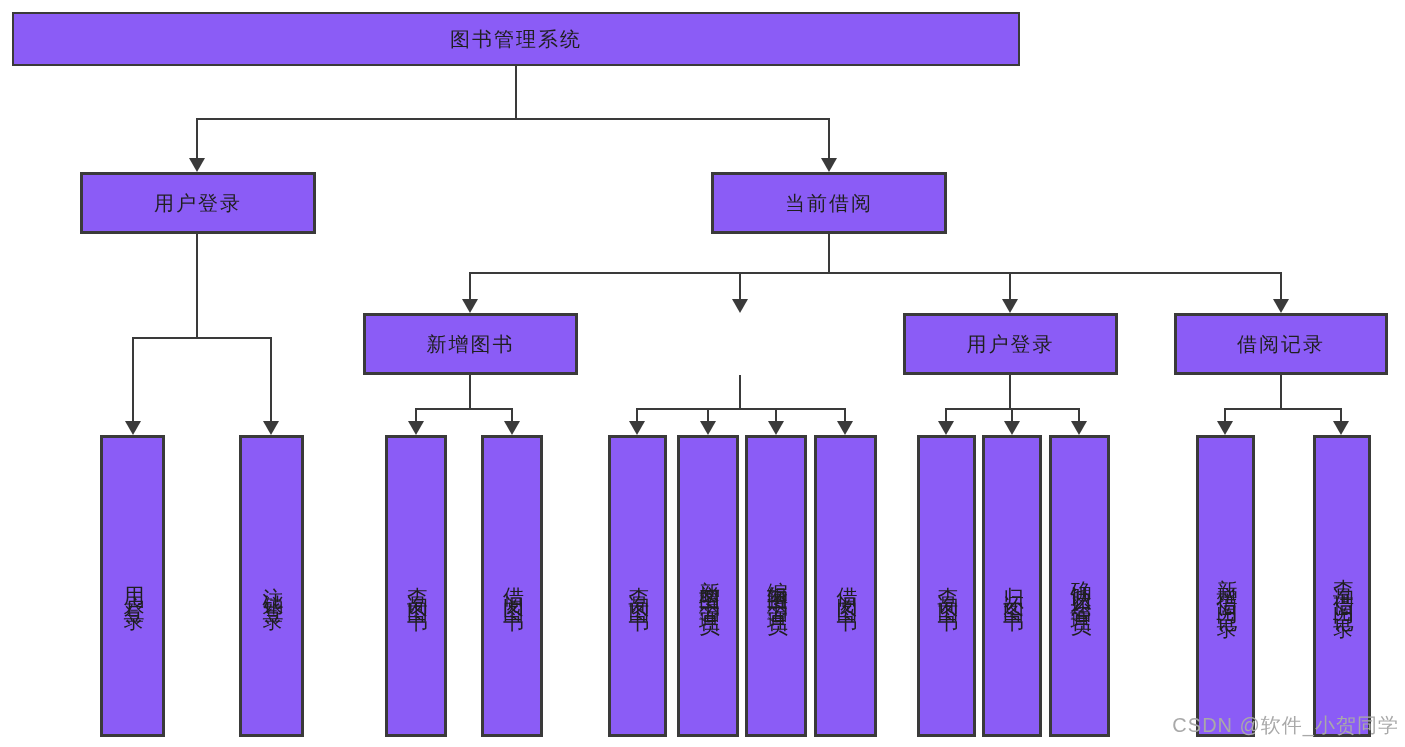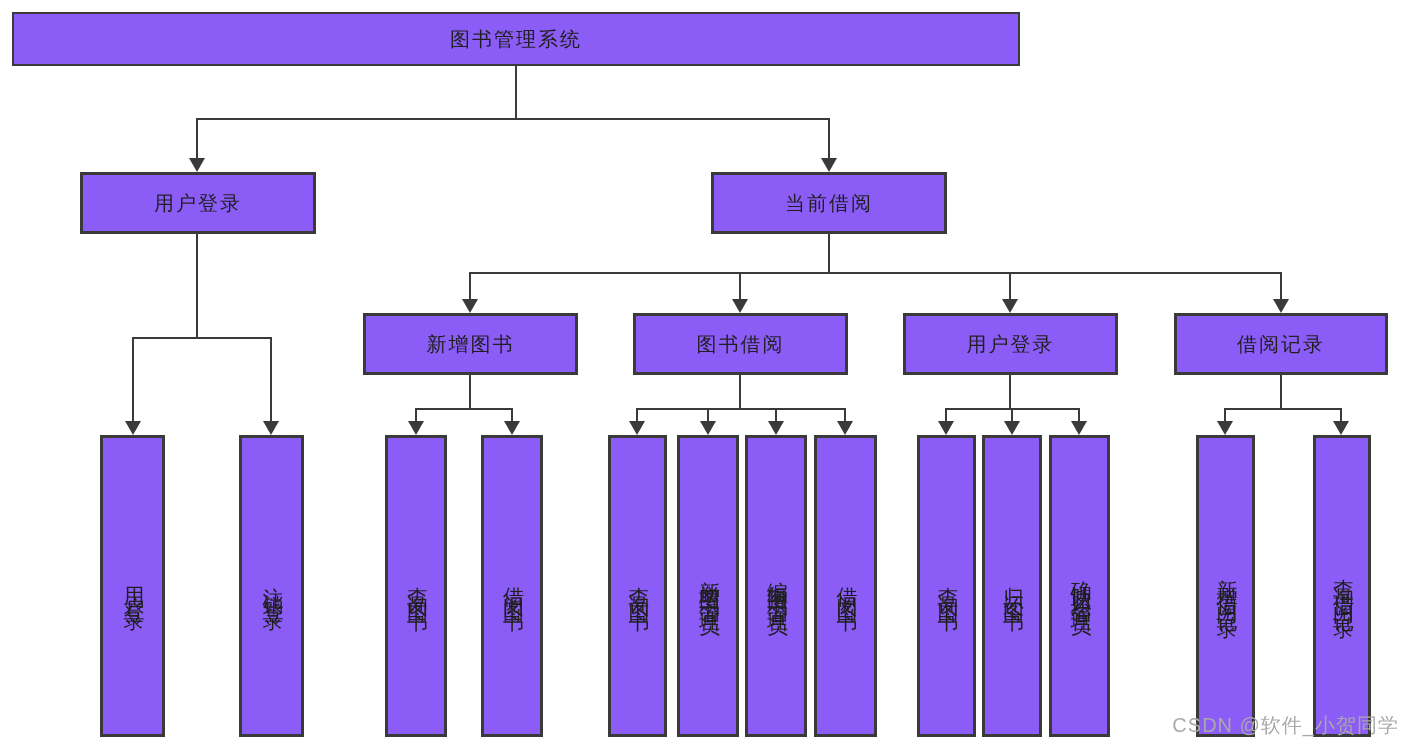--- a/index.html
+++ b/index.html
@@ -60,21 +60,20 @@
   <div class="v-line" style="left:469px;top:272px;height:27px;"></div>
   <div class="v-line" style="left:739px;top:272px;height:27px;"></div>
   <div class="v-line" style="left:1009px;top:272px;height:27px;"></div>
   <div class="v-line" style="left:1280px;top:272px;height:27px;"></div>
   <div class="arrow" style="left:462px;top:299px;"></div>
   <div class="arrow" style="left:732px;top:299px;"></div>
   <div class="arrow" style="left:1002px;top:299px;"></div>
   <div class="arrow" style="left:1273px;top:299px;"></div>
 
   <div class="box" style="left:363px;top:313px;width:215px;height:62px;">新增图书</div>
-  <div class="box" style="left:633px;top:313px;width:215px;height:62px;">图书借阅</div>
   <div class="box" style="left:903px;top:313px;width:215px;height:62px;">用户登录</div>
   <div class="box" style="left:1174px;top:313px;width:214px;height:62px;">借阅记录</div>
 
   <div class="v-line" style="left:469px;top:375px;height:35px;"></div>
   <div class="h-line" style="left:415px;top:408px;width:98px;"></div>
   <div class="v-line" style="left:415px;top:408px;height:13px;"></div>
   <div class="v-line" style="left:511px;top:408px;height:13px;"></div>
   <div class="arrow" style="left:408px;top:421px;"></div>
   <div class="arrow" style="left:504px;top:421px;"></div>
 

